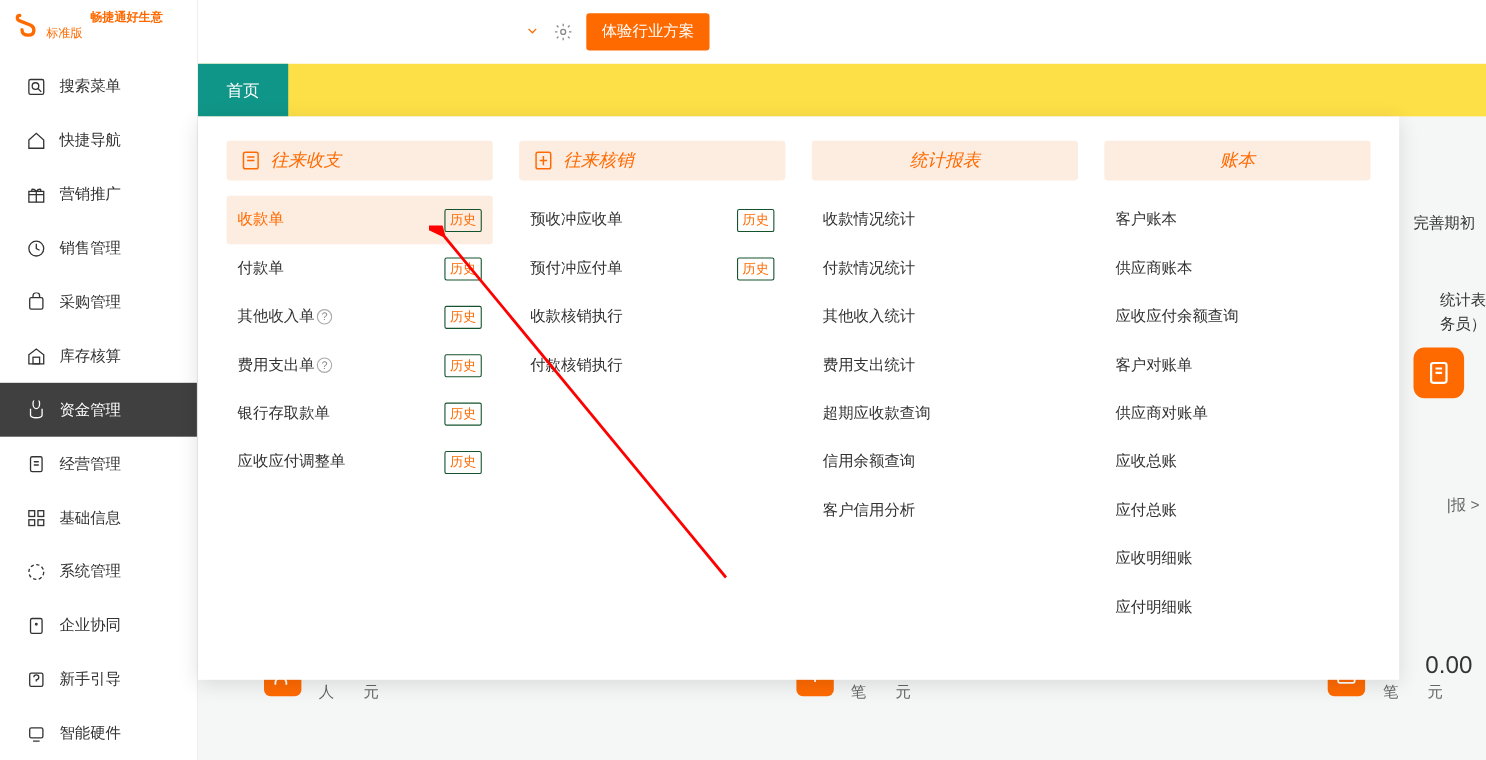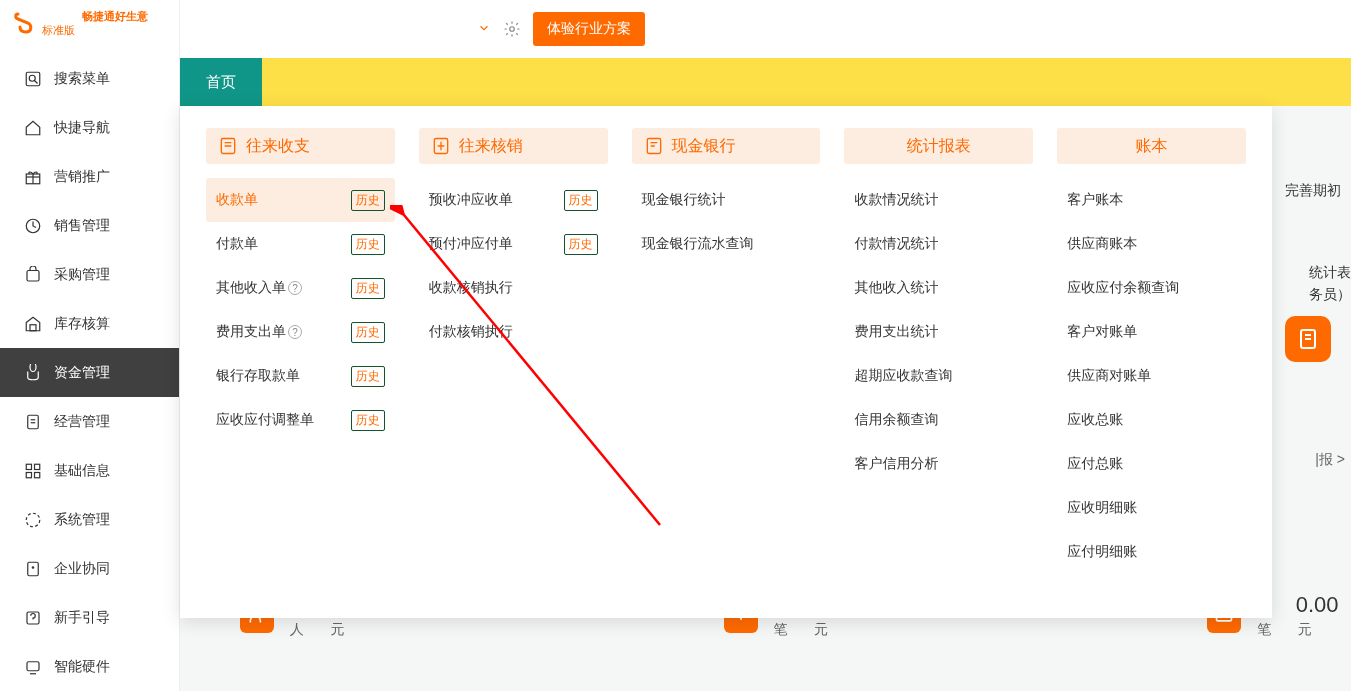--- a/index.html
+++ b/index.html
@@ -35,21 +35,21 @@
 .statchip { display: flex; align-items: center; gap: 14px; font-size: 18px; color: #333; }
 .staticon { width: 36px; height: 36px; border-radius: 6px; background: #ff6a00; display: flex; align-items: center; justify-content: center; color: #fff; }
 .statnum { font-size: 22px; }
 .statunit { font-size: 14px; color: #666; margin-left: 2px; }
 .fab { position: absolute; right: 20px; top: 210px; width: 46px; height: 46px; border-radius: 10px; background: #ff6a00; color: #fff; display: flex; align-items: center; justify-content: center; }
 .rightclip { position: absolute; right: 0; top: 155px; color: #333; font-size: 14px; text-align: left; line-height: 1.6; }
 
 
 .mega { position: absolute; left: 180px; top: 106px; width: 1092px; height: 512px; background: #fff; box-shadow: 0 4px 18px rgba(0,0,0,0.12); display: flex; padding: 22px 14px; gap: 0; z-index: 50; }
 .mcol { flex: 1; padding: 0 12px; }
-.mhead { height: 36px; background: #fdece0; border-radius: 3px; display: flex; align-items: center; gap: 8px; padding: 0 12px; color: #ff6a00; font-size: 16px; font-weight: 500; margin-bottom: 14px; }
+.mhead { height: 36px; background: #fdece0; border-radius: 3px; display: flex; align-items: center; gap: 8px; padding: 0 12px; color: #ff6a00; font-size: 16px; font-weight: 500; margin-bottom: 14px; font-style: italic; }
 .mhead.noicon { justify-content: center; }
 .mhead svg { width: 20px; height: 20px; }
 .mrow { height: 44px; display: flex; align-items: center; justify-content: space-between; padding: 0 10px; border-radius: 3px; cursor: pointer; color: #333; }
 .mrow.hl { background: #fdece0; color: #ff6a00; }
 .mrow .lbl { display: flex; align-items: center; gap: 2px; }
 .hint-q { display: inline-flex; width: 14px; height: 14px; border: 1px solid #aaa; border-radius: 50%; align-items: center; justify-content: center; font-size: 10px; color: #888; }
 .tag-hist { border: 1px solid #14532d; color: #ff6a00; font-size: 12px; padding: 1px 4px; border-radius: 2px; }
 
 
 .arrow-anno { position: absolute; left: 390px; top: 205px; z-index: 60; pointer-events: none; }
@@ -207,21 +207,21 @@
       <span class="gear"><svg viewBox="0 0 24 24" fill="none" stroke="currentColor" stroke-width="1.6">
             <circle cx="12" cy="12" r="3"></circle>
             <path d="M12 2v3M12 19v3M4.2 4.2l2.1 2.1M17.7 17.7l2.1 2.1M2 12h3M19 12h3M4.2 19.8l2.1-2.1M17.7 6.3l2.1-2.1"></path>
           </svg></span>
       <button class="pill-btn">体验行业方案</button>
     </div>
     <div class="tabstrip">
       <div class="tab">首页</div>
     </div>
     <div class="content">
-      <div style="position:absolute; right:10px; top:76px; color:#333;">完善期初</div>
+      <div style="position:absolute; right:10px; top:88px; color:#333;">完善期初</div>
       <div class="fab">
         <svg width="24" height="24" viewBox="0 0 24 24" fill="none" stroke="currentColor" stroke-width="2">
             <rect x="5" y="3" width="14" height="18" rx="2"></rect>
             <line x1="9" y1="8" x2="15" y2="8"></line>
             <line x1="9" y1="12" x2="15" y2="12"></line>
           </svg>
       </div>
       <div class="rightclip">
         <div>统计表</div>
         <div>务员）</div>
@@ -321,35 +321,20 @@
           <span class="tag-hist">历史</span>
         </div>
       <div class="mrow">
           <span class="lbl">收款核销执行</span>
         </div>
       <div class="mrow">
           <span class="lbl">付款核销执行</span>
         </div>
     </div>
 
-    <div class="mcol">
-      <div class="mhead">
-          <svg viewBox="0 0 24 24" fill="none" stroke="currentColor" stroke-width="1.6">
-            <rect x="4" y="3" width="16" height="18" rx="2"></rect>
-            <path d="M8 8h8M8 12h5"></path>
-          </svg>
-          <span>现金银行</span>
-        </div>
-      <div class="mrow">
-          <span class="lbl">现金银行统计</span>
-        </div>
-      <div class="mrow">
-          <span class="lbl">现金银行流水查询</span>
-        </div>
-    </div>
 
     <div class="mcol">
       <div class="mhead noicon">
           <span>统计报表</span>
         </div>
       <div class="mrow">
           <span class="lbl">收款情况统计</span>
         </div>
       <div class="mrow">
           <span class="lbl">付款情况统计</span>

